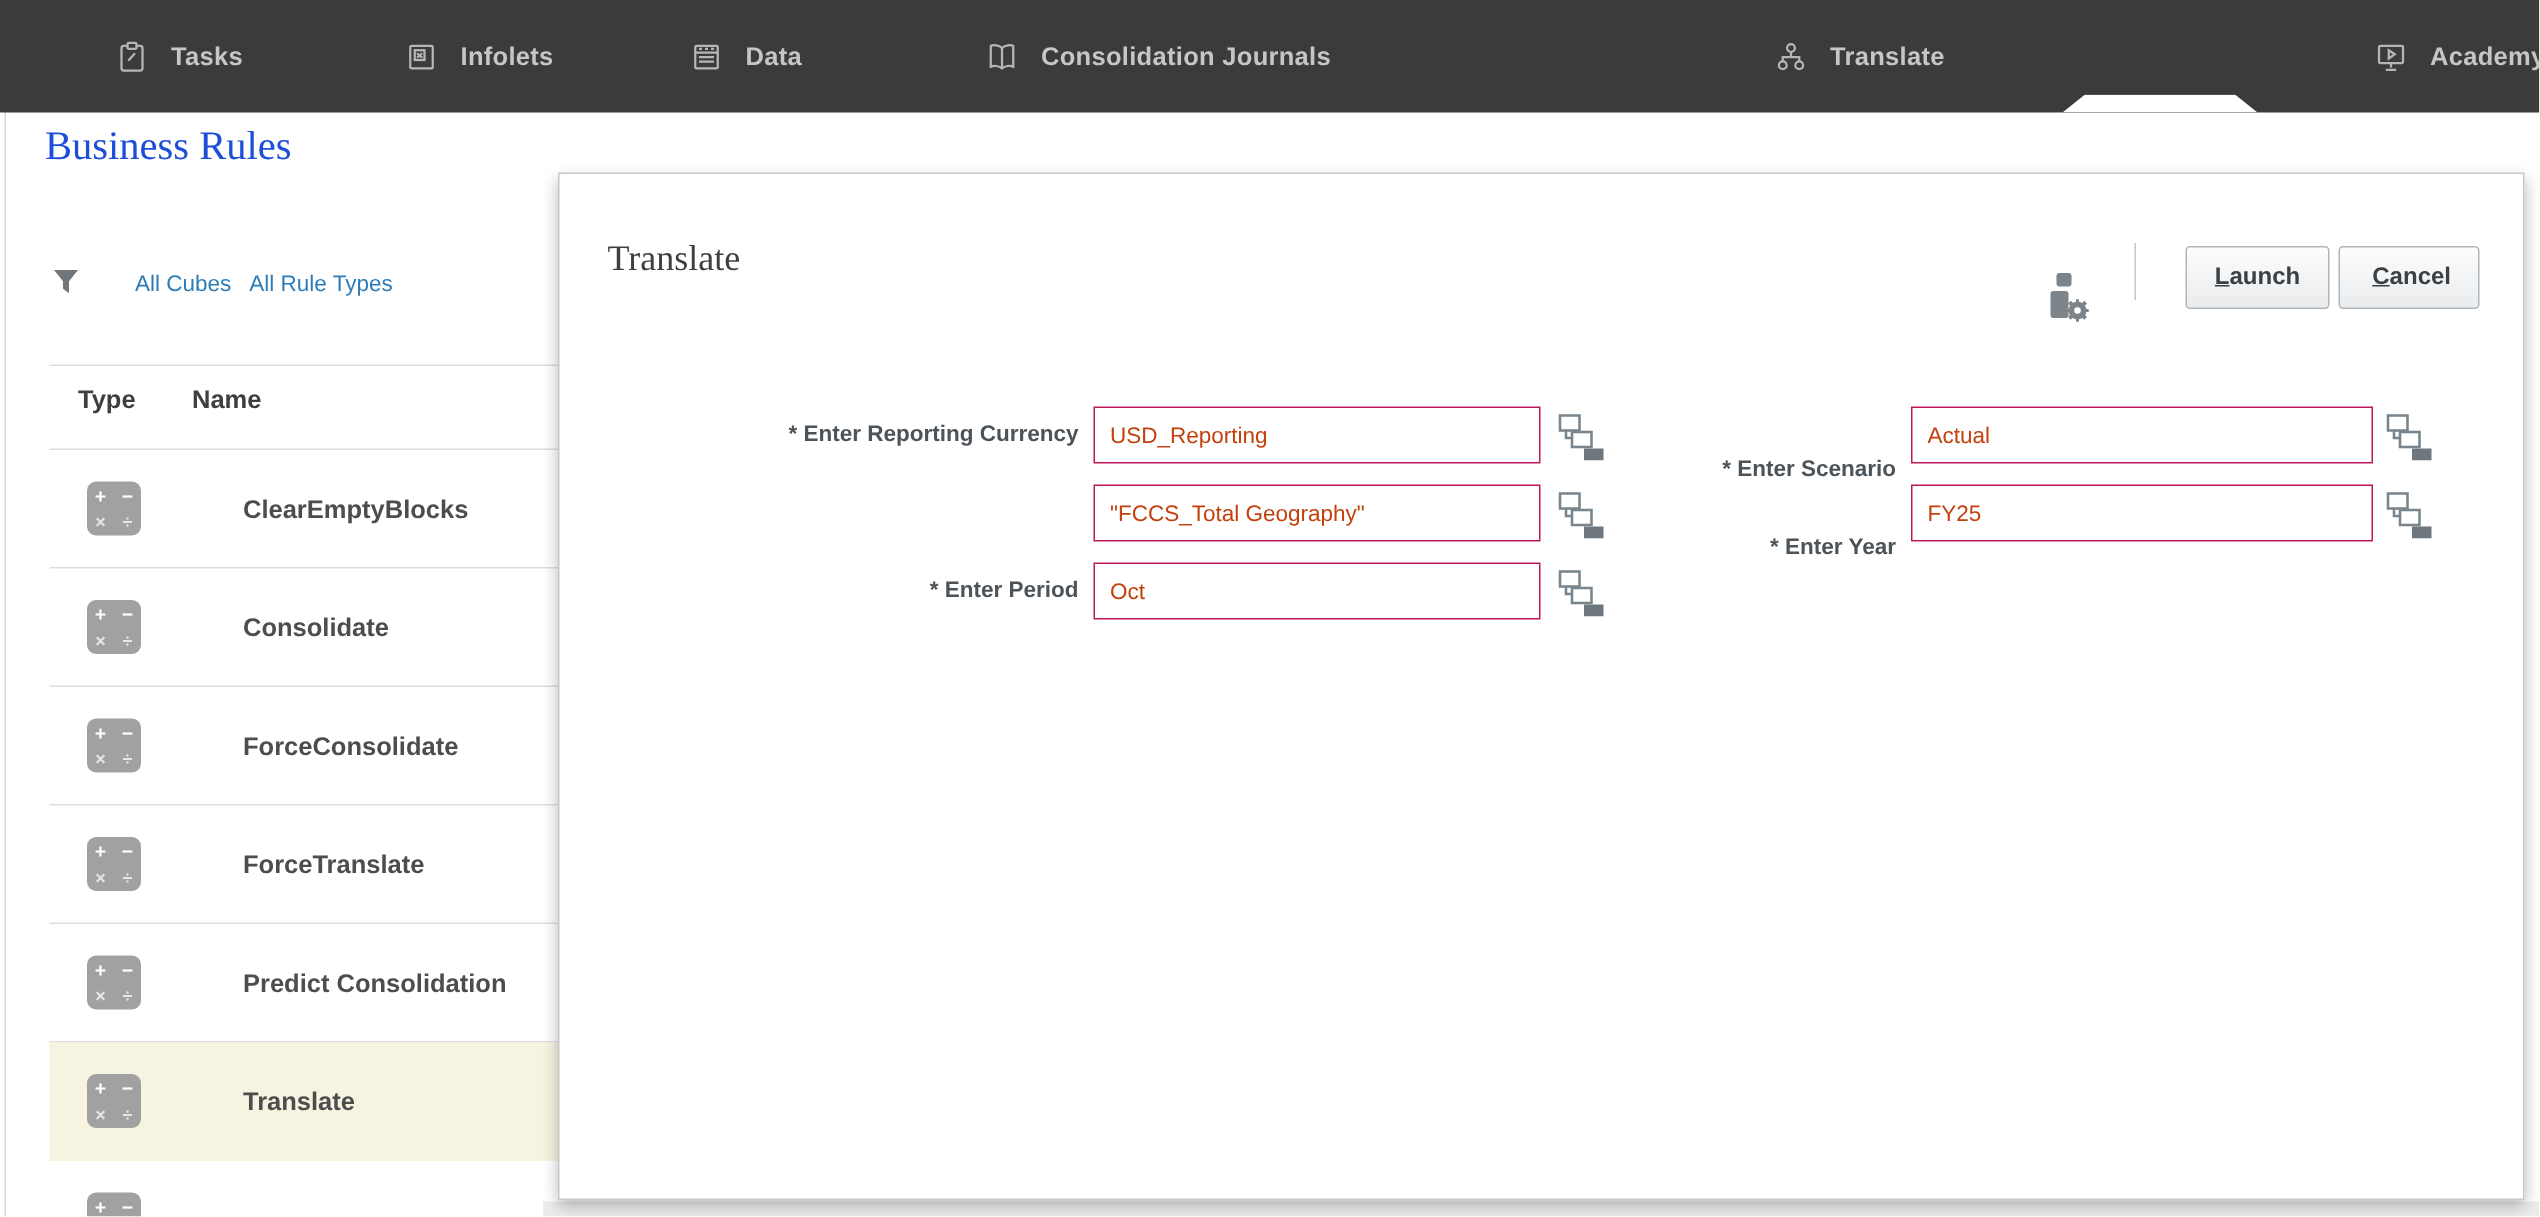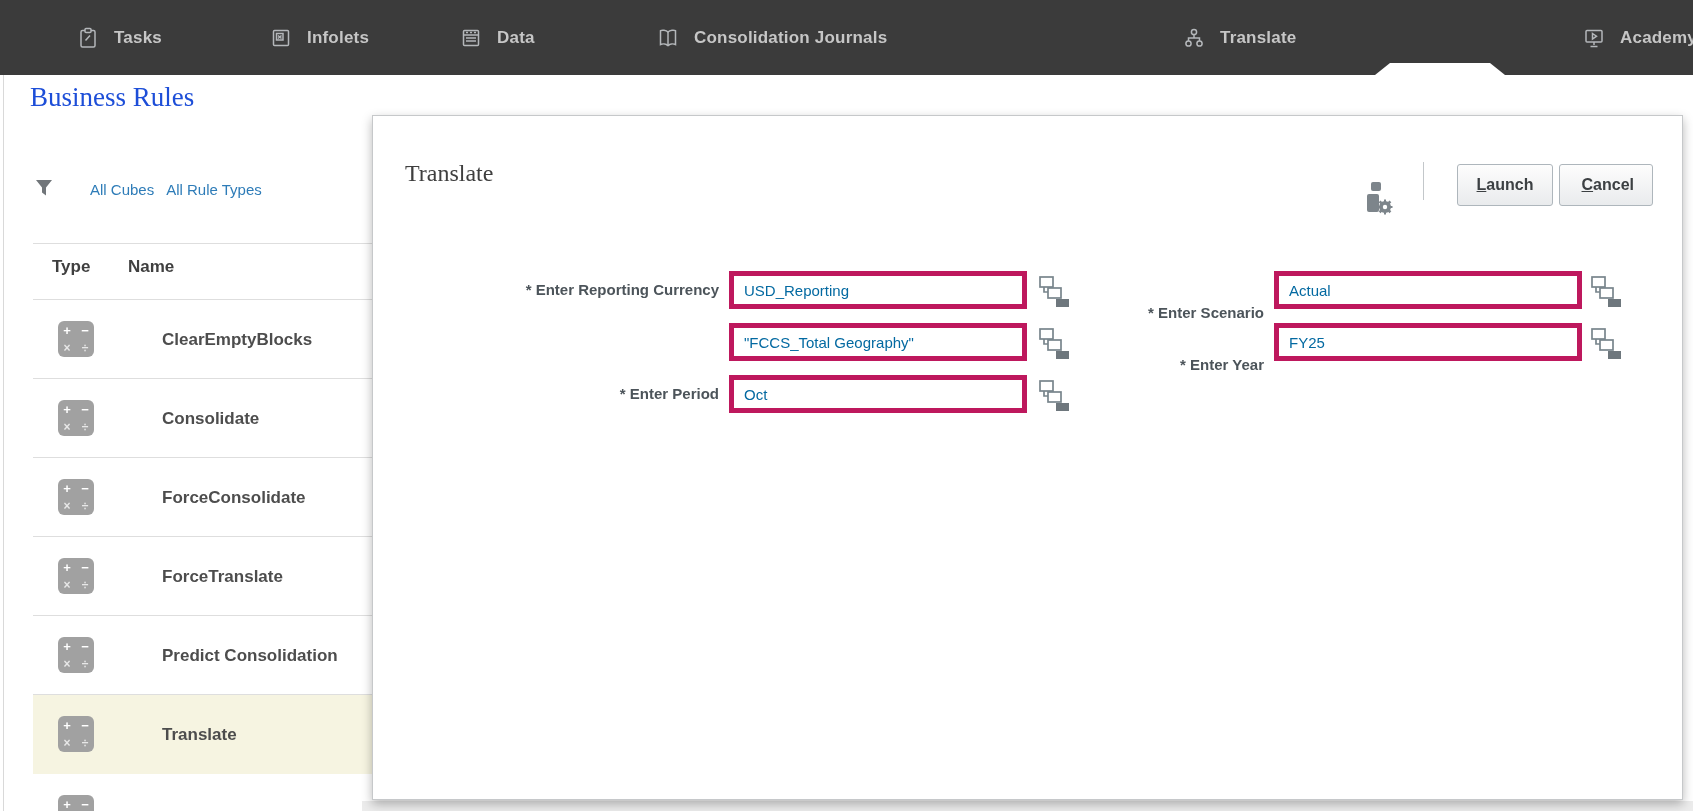--- a/index.html
+++ b/index.html
@@ -44,22 +44,22 @@
   .dlg-vdivider { position:absolute; left:1050px; top:46px; width:1px; height:38px; background:#c3c7ca; }
   .dlg-btn { position:absolute; top:48px; height:42px; padding:0 18px; background:linear-gradient(#fdfdfd,#e9ebed);
              border:1px solid #aeb6bc; border-radius:3px; font-family:"Liberation Sans",sans-serif;
              font-size:16px; font-weight:bold; color:#3c4043; cursor:pointer; }
   .dlg-btn .btn-text { display:block; }
   .dlg-btn .btn-text::first-letter { text-decoration:underline; }
   #launch-btn { left:1084px; width:96px; }
   #cancel-btn { left:1186px; width:94px;text-align:right; }
 
   .fld-label { position:absolute; font-size:15px; font-weight:bold; color:#4c545a; text-align:right; white-space:nowrap; }
-  .fld-input { position:absolute; height:38px; border:5px solid #be185d; background:#fff; padding:0 10px;
-               font-family:"Liberation Sans",sans-serif; font-size:15px; color:#0369a1; }
+  .fld-input { position:absolute; height:38px; border:1px solid #be185d; background:#fff; padding:0 10px;
+               font-family:"Liberation Sans",sans-serif; font-size:15px; color:#c2410c; }
   .member-icon { position:absolute; width:34px; height:34px; cursor:pointer; }
 
   .label-l { left:0;  width:346px; }
   .input-l { left:356px; width:298px; }
   .mem-l   { left:664px; }
   .label-r { left:631px; width:260px;margin-top:23px; }
   .input-r { left:901px; width:308px; }
   .mem-r   { left:1216px; }
 
   .dlg-shadow-strip { position:absolute; left:362px; top:801px; width:1331px; height:10px; background:#ececec; z-index:5; }

